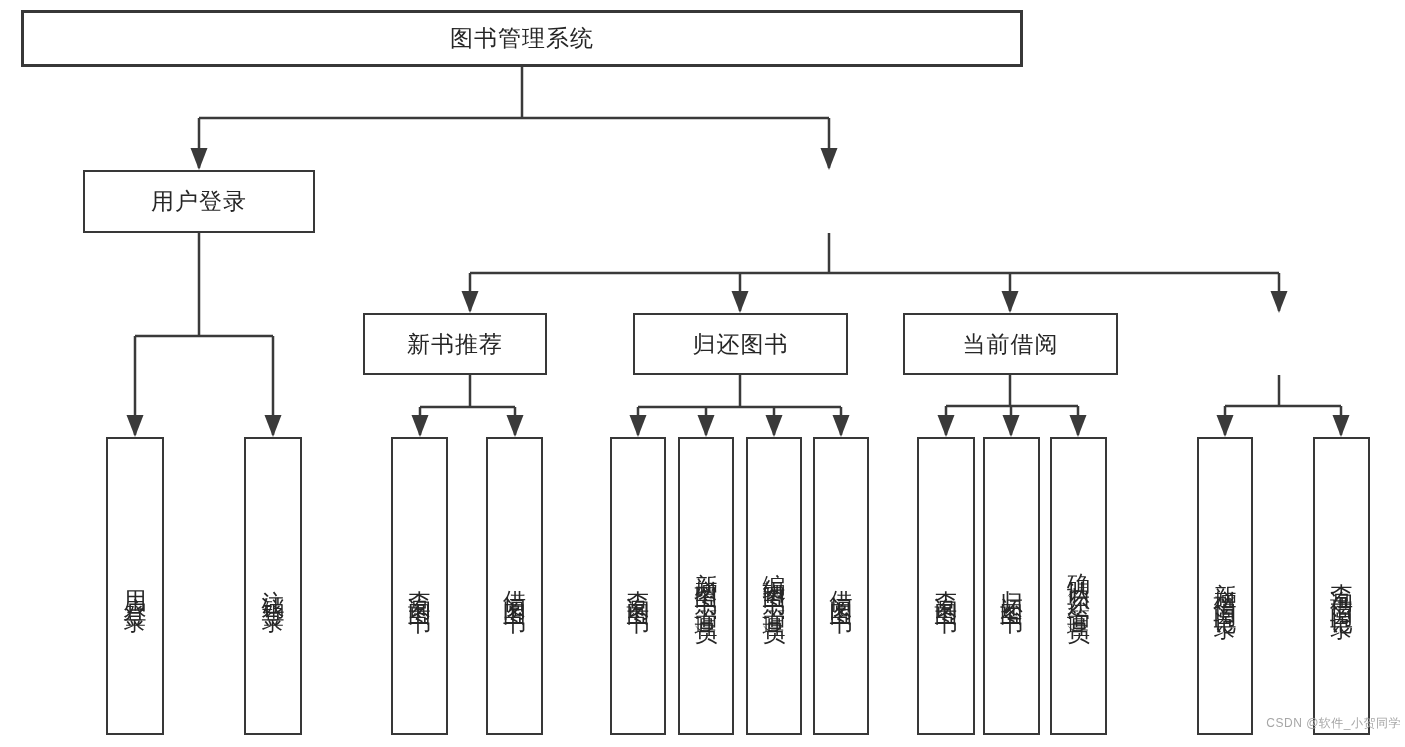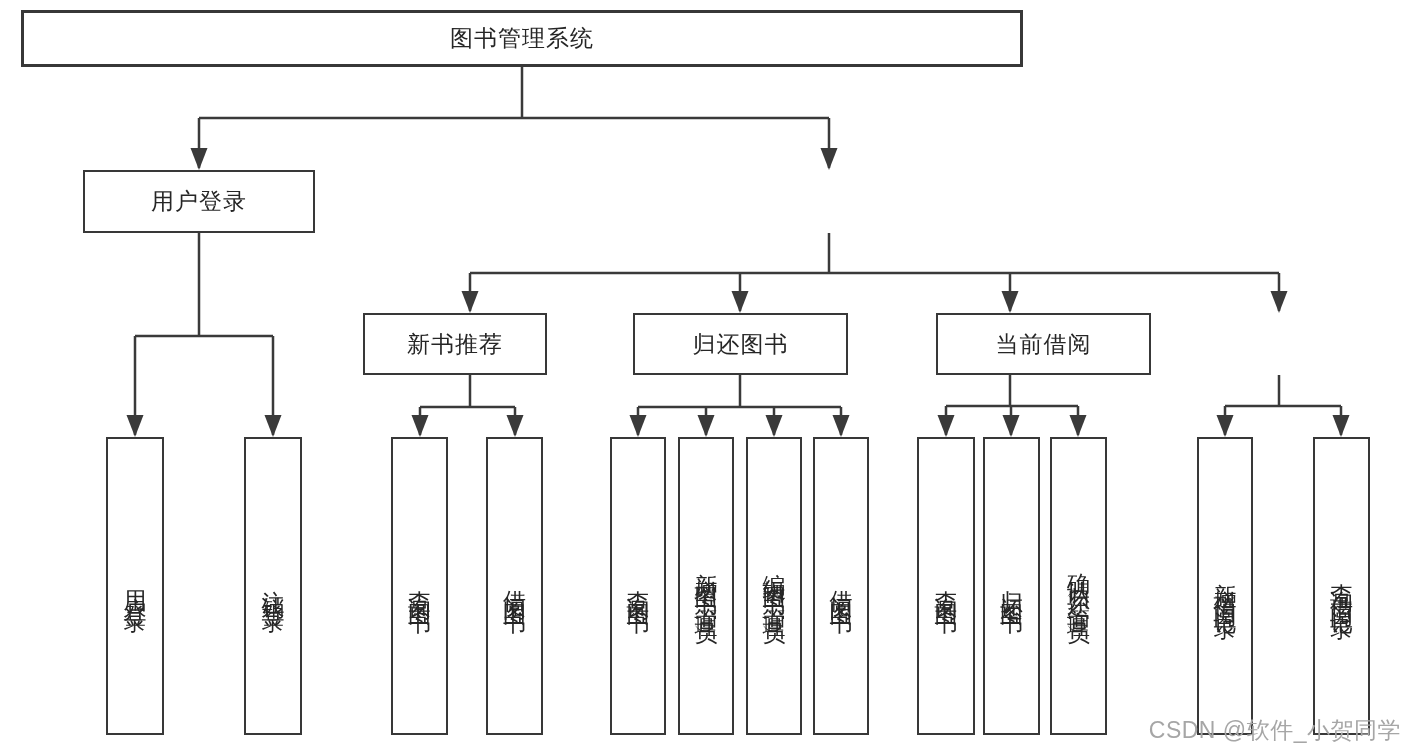--- a/index.html
+++ b/index.html
@@ -12,21 +12,21 @@
     position:absolute;box-sizing:border-box;border:2px solid #383838;background:#ffffff;
     display:flex;align-items:center;justify-content:center;
   }
   .root-box{border-width:3px;}
   .hlabel{font-size:23px;color:#262626;letter-spacing:1px;white-space:nowrap;}
   .vlabel{
     writing-mode:vertical-rl;font-size:23px;color:#262626;
     letter-spacing:7px;line-height:1;
   }
   .watermark{
-    position:absolute;right:4px;top:715px;font-size:23px;color:#a6a6a6;
+    position:absolute;right:4px;top:715px;font-size:12px;color:#a6a6a6;
     letter-spacing:0.5px;white-space:nowrap;
   }
 </style>
 </head>
 <body>
 
 <div class="stage">
 
   <svg class="connectors" width="1405" height="747" viewBox="0 0 1405 747">
     <g stroke="#3a3a3a" stroke-width="2.5" fill="none">
@@ -75,21 +75,21 @@
   <div class="box" style="left:83px;top:170px;width:232px;height:63px">
     <span class="hlabel">用户登录</span>
   </div>
 
   <div class="box" style="left:363px;top:313px;width:184px;height:62px">
     <span class="hlabel">新书推荐</span>
   </div>
   <div class="box" style="left:633px;top:313px;width:215px;height:62px">
     <span class="hlabel">归还图书</span>
   </div>
-  <div class="box" style="left:936px;top:313px;width:215px;height:62px">
+  <div class="box" style="left:903px;top:313px;width:215px;height:62px">
     <span class="hlabel">当前借阅</span>
   </div>
 
   <div class="box" style="left:106px;top:437px;width:58px;height:298px">
     <span class="vlabel">用户登录</span>
   </div>
   <div class="box" style="left:244px;top:437px;width:58px;height:298px">
     <span class="vlabel">注销登录</span>
   </div>
 

